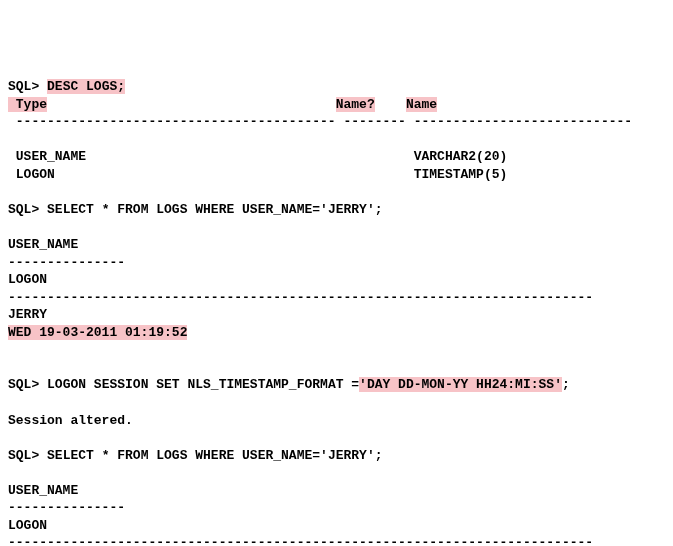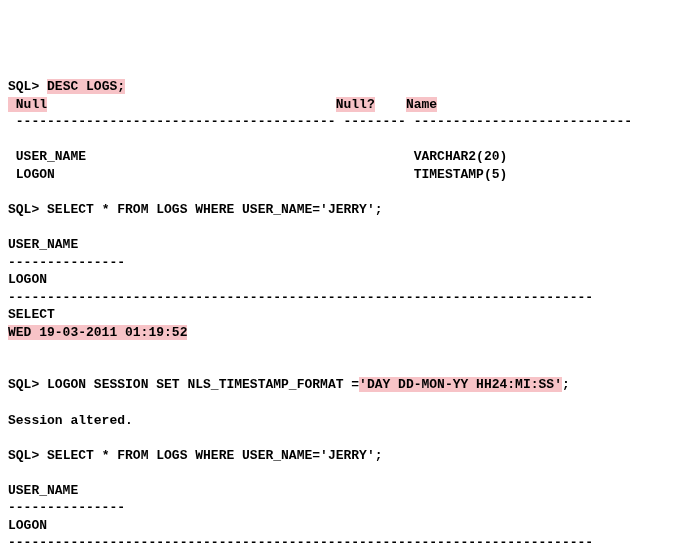--- a/index.html
+++ b/index.html
@@ -16,33 +16,33 @@
       background-color: #f7c3c7;
       margin-top: 9px;
     }
   </style>
 </head>
 <body>
 
 
 
 <div><span><span>SQL&gt;</span> </span><span class="hl">DESC LOGS;</span>
-<span class="hl"> Null</span>                                     <span class="hl">Null?</span>    <span class="hl">Name</span>
+<span class="hl"> Type</span>                                     <span class="hl">Name?</span>    <span class="hl">Name</span>
 <span><span> -----------------------------------------</span><span> --------</span><span> ----------------------------</span></span>
 
 <span> USER_NAME</span>                                          <span>VARCHAR2(20)</span>
 <span> LOGON</span>                                              <span>TIMESTAMP(5)</span>
 
 <span><span>SQL&gt;</span> </span><span>SELECT * FROM LOGS WHERE USER_NAME='JERRY';</span>
 
 <span>USER_NAME</span>
 <span>---------------</span>
 <span>LOGON</span>
 <span>---------------------------------------------------------------------------</span>
-<span>SELECT</span>
+<span>JERRY</span>
 <span class="hl">WED 19-03-2011 01:19:52</span>
 
 
 <span><span>SQL&gt;</span> </span><span>LOGON SESSION SET NLS_TIMESTAMP_FORMAT =</span><span class="hl">'DAY DD-MON-YY HH24:MI:SS'</span><span>;</span>
 
 <span>Session altered.</span>
 
 <span><span>SQL&gt;</span> </span><span>SELECT * FROM LOGS WHERE USER_NAME='JERRY';</span>
 
 <span>USER_NAME</span>

